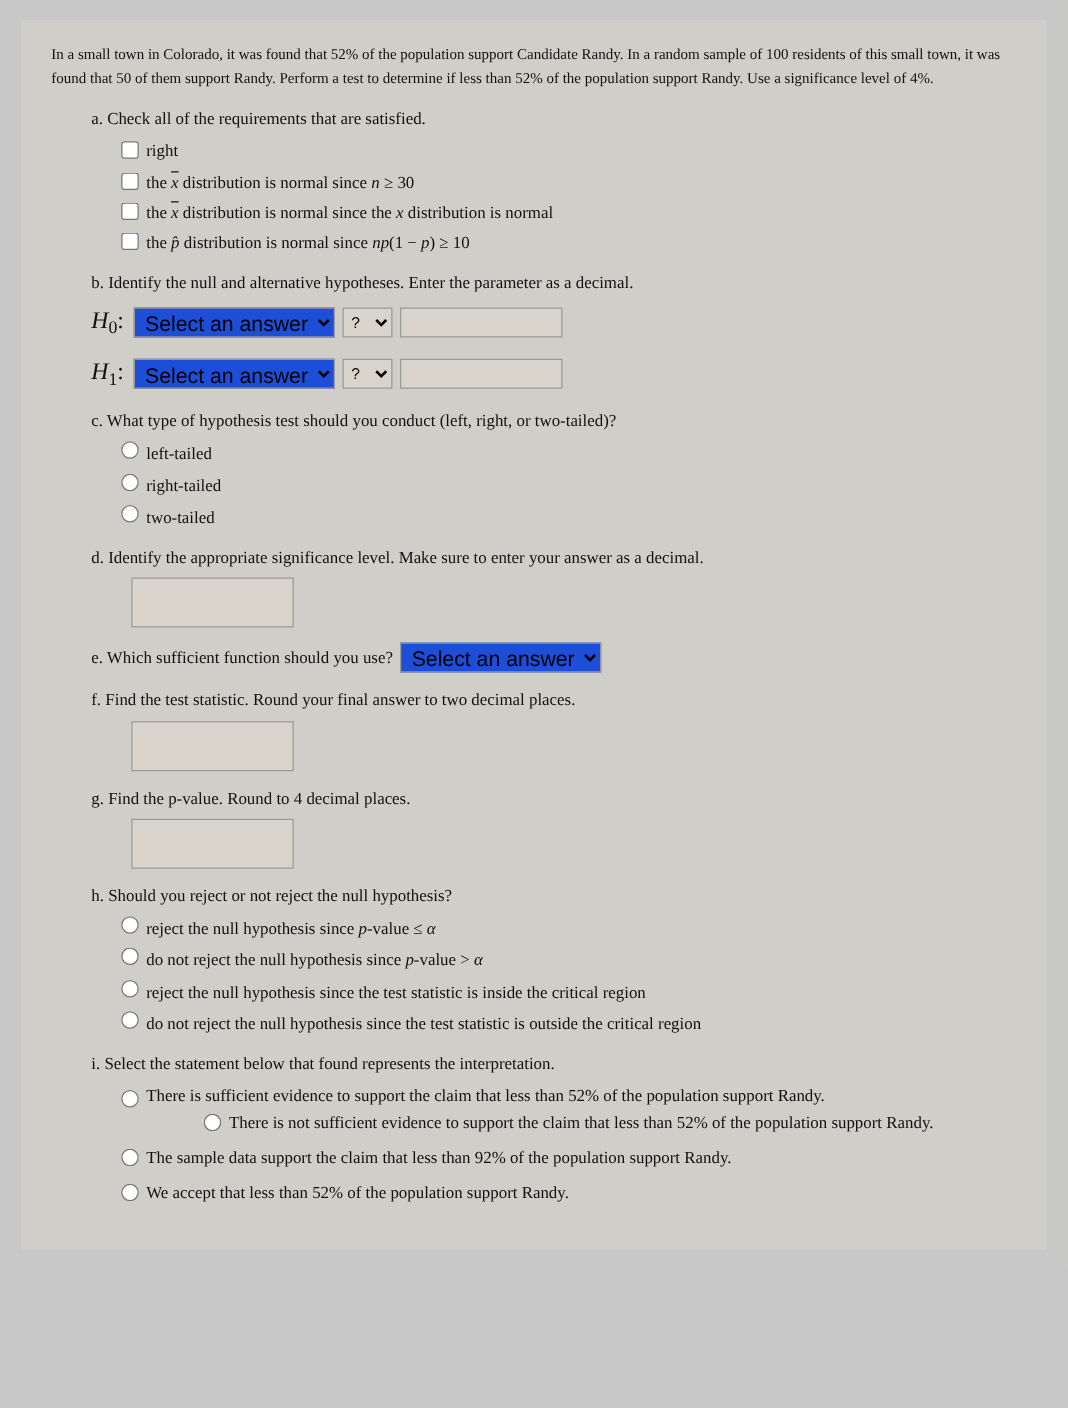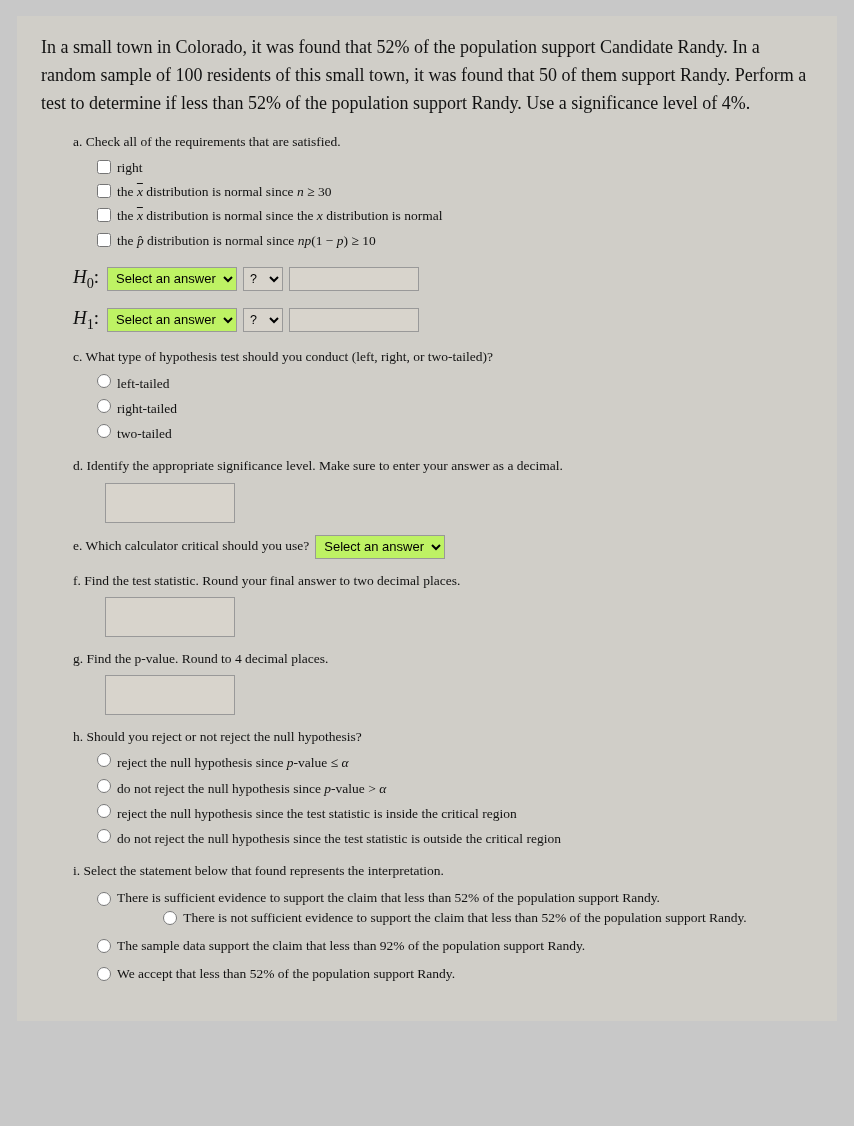--- a/index.html
+++ b/index.html
@@ -12,21 +12,21 @@
       line-height: 1.5;
     }
     .page {
       background: #d0cec8;
       padding: 18px 24px 24px 24px;
       max-width: 820px;
       margin: 0 auto;
     }
     .intro-text {
       margin-bottom: 14px;
-      font-size: 18px;
+      font-size: 12px;
       line-height: 1.55;
     }
     .section {
       margin-bottom: 12px;
     }
     .section-label {
       font-size: 13.5px;
       margin-bottom: 6px;
     }
     .indent1 {
@@ -66,23 +66,23 @@
       align-items: center;
       gap: 6px;
       margin-bottom: 10px;
       margin-left: 32px;
     }
     .hyp-label {
       font-size: 19px;
       min-width: 28px;
     }
     select.answer-select {
-      font-size: 13px;
+      font-size: 17px;
       padding: 2px 4px;
-      background: #bef264;
+      background: #1d4ed8;
       border: 1px solid #999;
       cursor: pointer;
       height: 24px;
     }
     select.small-select {
       font-size: 12.5px;
       padding: 2px 2px;
       background: #d8d4cc;
       border: 1px solid #999;
       cursor: pointer;
@@ -143,20 +143,21 @@
       </div>
 
       <div class="checkbox-item">
         <input type="checkbox" style="">
         <span>the <span style="font-style:italic;">p̂</span> distribution is normal since <span style="font-style:italic;">np</span>(1 − <span style="font-style:italic;">p</span>) ≥ 10</span>
       </div>
     </div>
   </div>
 
   <div class="section">
+    <div class="section-label indent1">b. Identify the null and alternative hypotheses. Enter the parameter as a decimal.</div>
 
     <div class="hypothesis-row">
       <span class="hyp-label"><span style="font-style:italic;">H</span><sub>0</sub>:</span>
       <select class="answer-select">
         <option>Select an answer</option>
         <option>p =</option>
         <option>p &lt;</option>
         <option>p &gt;</option>
         <option>p ≤</option>
         <option>p ≥</option>
@@ -208,21 +209,21 @@
 
   <div class="section">
     <div class="section-label indent1">d. Identify the appropriate significance level. Make sure to enter your answer as a decimal.</div>
     <div style="margin-left:32px;">
       <textarea class="input-box" style="width: 130px; height: 40px; resize: none; background: rgb(216, 212, 204); border: 1px solid rgb(153, 153, 153); font-size: 13px;"></textarea>
     </div>
   </div>
 
   <div class="section">
     <div class="section-label indent1 section-e">
-      <span>e. Which calculator critical should you use?</span>
+      <span>e. Which sufficient function should you use?</span>
       <select class="answer-select">
         <option>Select an answer</option>
         <option>1-PropZTest</option>
         <option>Z-Test</option>
         <option>T-Test</option>
       </select>
     </div>
   </div>
 
   <div class="section">

